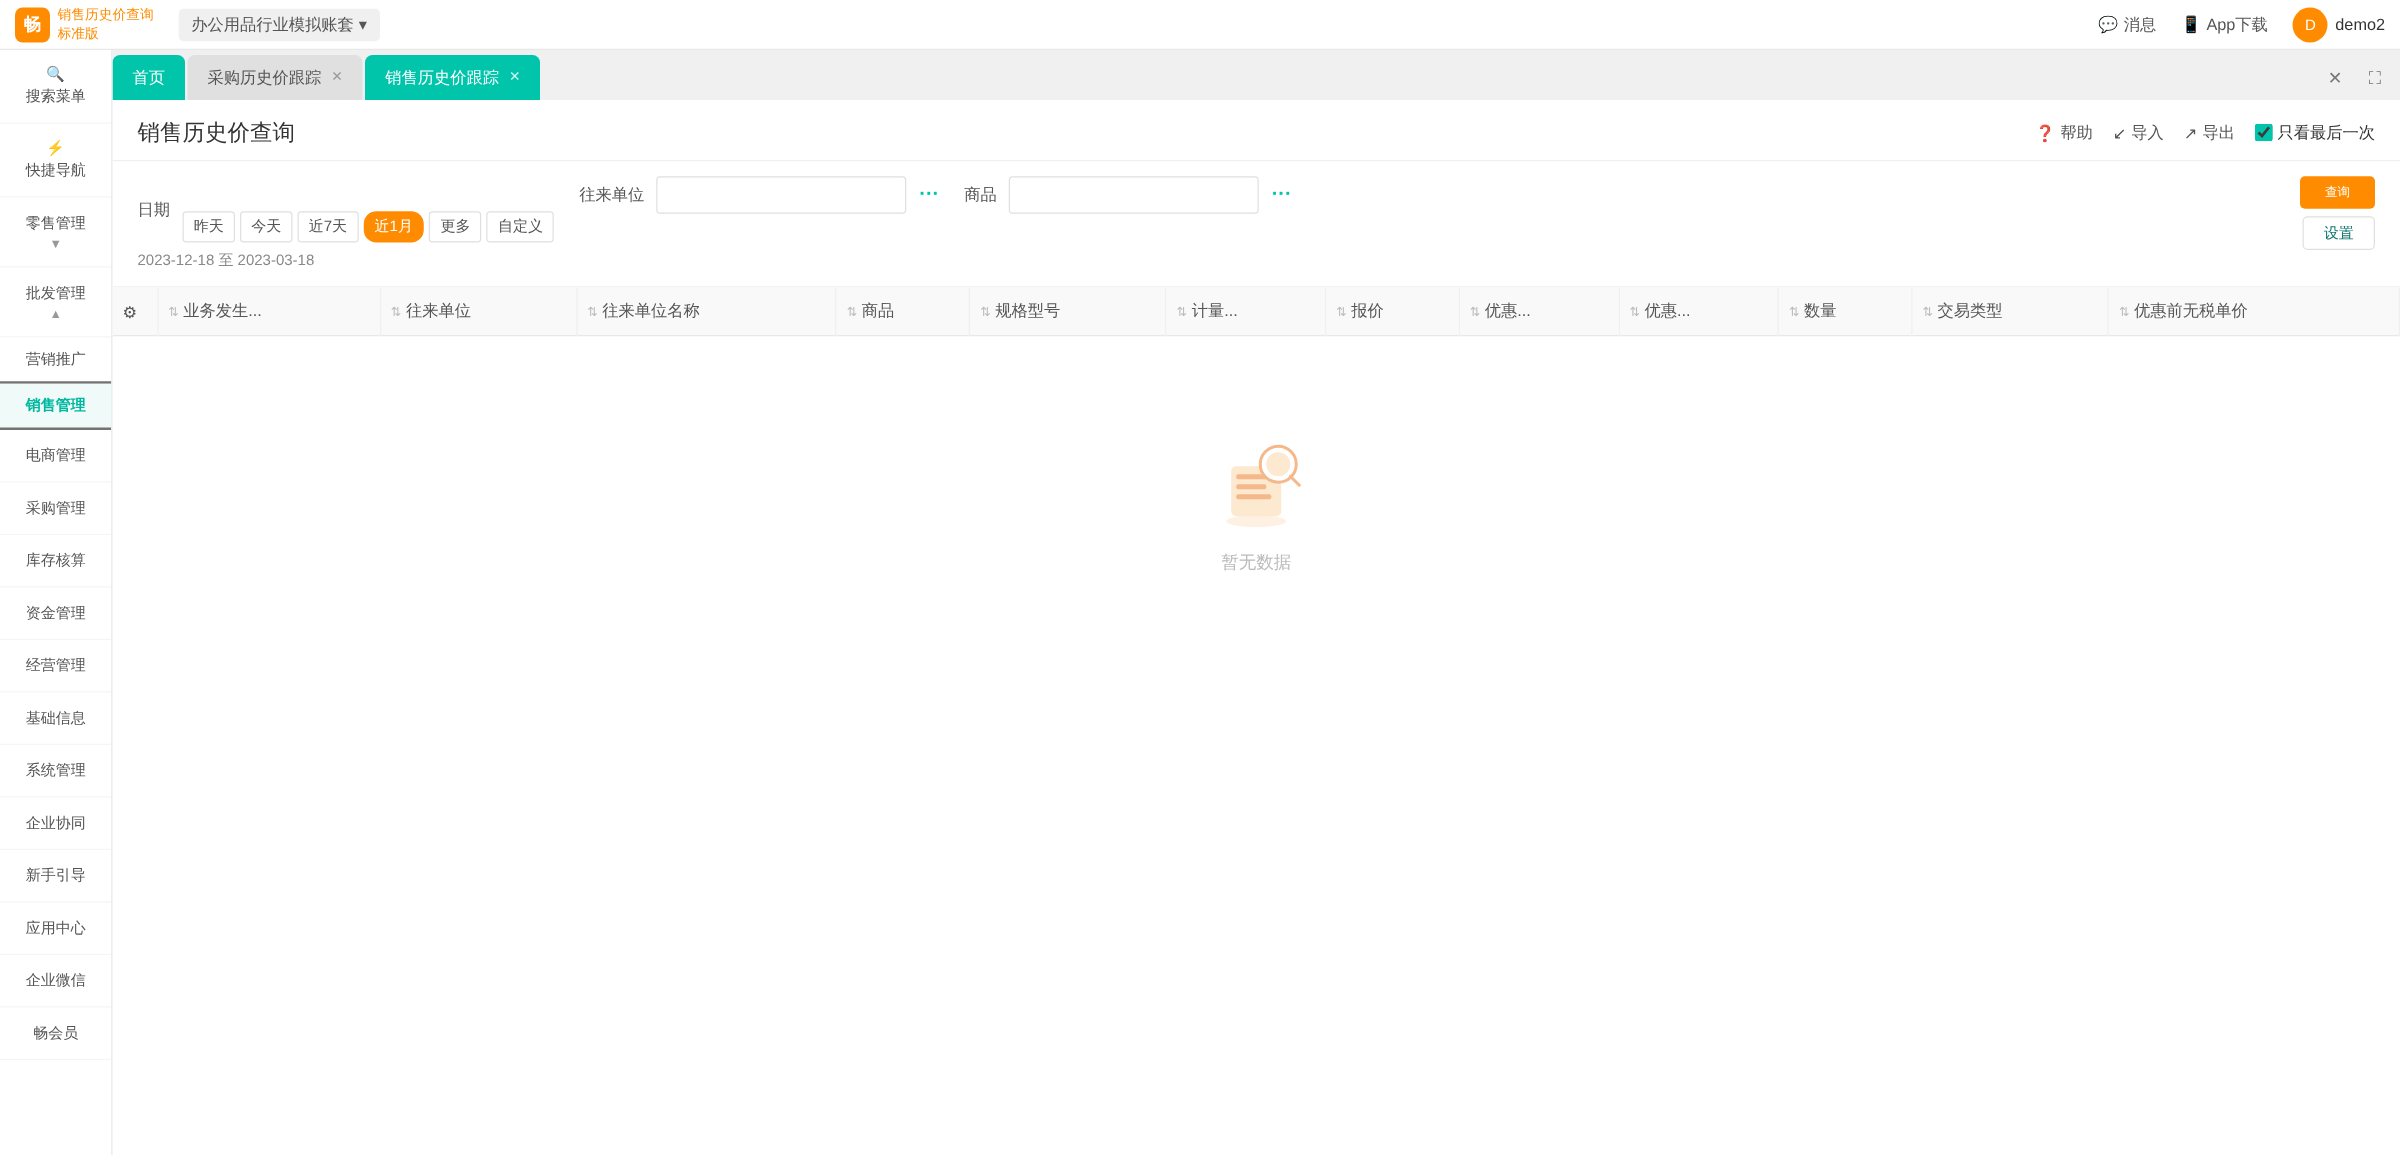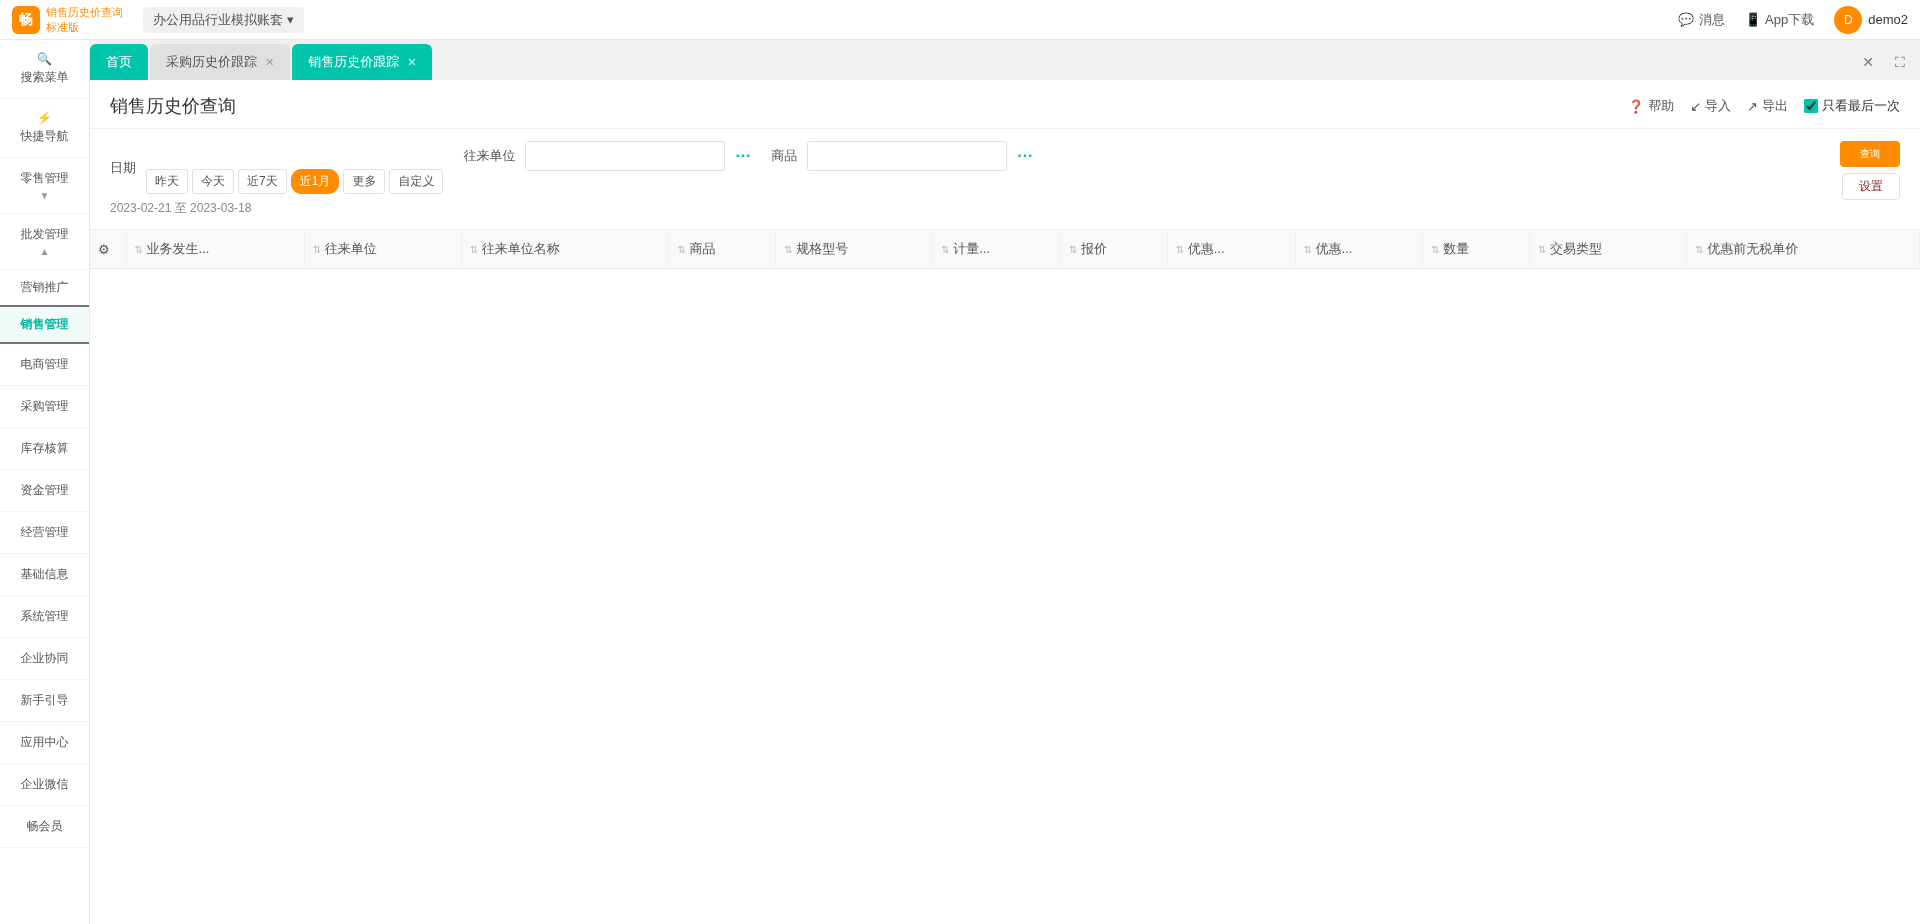--- a/index.html
+++ b/index.html
@@ -322,21 +322,21 @@
       background: #ff8c00;
       color: white;
       border: none;
       padding: 6px 20px;
       border-radius: 4px;
       cursor: pointer;
       font-size: 10px;
     }
     .btn-settings {
       background: #fff;
-      color: #7f1d1d;
+      color: #0f766e;
       border: 1px solid #e0e0e0;
       padding: 4px 16px;
       border-radius: 4px;
       cursor: pointer;
       font-size: 12px;
     }
 
     
     .table-area {
       padding: 0 0;
@@ -532,21 +532,21 @@
             <span class="filter-label">日期</span>
             <div class="date-buttons">
               <button class="date-btn">昨天</button>
               <button class="date-btn">今天</button>
               <button class="date-btn">近7天</button>
               <button class="date-btn active">近1月</button>
               <button class="date-btn">更多</button>
               <button class="date-btn">自定义</button>
             </div>
           </div>
-          <div class="date-range-text">2023-02-21 至 2023-03-18</div>
+          <div class="date-range-text">2023-12-18 至 2023-03-18</div>
         </div>
 
         <div class="filter-row">
           <span class="filter-label">往来单位</span>
           <input class="filter-input" type="text" style="">
           <span class="filter-dots">···</span>
         </div>
 
         <div class="filter-row">
           <span class="filter-label">商品</span>
@@ -612,17 +612,30 @@
               <th>
                 <span class="sort-icon">⇅</span>
                 <span>优惠前无税单价</span>
               </th>
             </tr>
           </thead>
           <tbody id="table-body">
           </tbody>
         </table>
 
+        <div class="empty-state">
+          <svg class="empty-icon" viewBox="0 0 100 100" xmlns="http://www.w3.org/2000/svg">
+            <ellipse cx="50" cy="85" rx="30" ry="6" fill="#fde8d0" opacity="0.6"></ellipse>
+            <rect x="25" y="30" width="50" height="50" rx="5" fill="#fde8d0"></rect>
+            <rect x="30" y="38" width="40" height="5" rx="2" fill="#f5b88a"></rect>
+            <rect x="30" y="48" width="30" height="5" rx="2" fill="#f5b88a"></rect>
+            <rect x="30" y="58" width="35" height="5" rx="2" fill="#f5b88a"></rect>
+            <circle cx="72" cy="28" r="18" fill="#fff" stroke="#f5b88a" stroke-width="3"></circle>
+            <circle cx="72" cy="28" r="12" fill="#fde8d0"></circle>
+            <line x1="84" y1="40" x2="93" y2="49" stroke="#f5b88a" stroke-width="3" stroke-linecap="round"></line>
+          </svg>
+          <span class="empty-text">暂无数据</span>
+        </div>
       </div>
 
     </div>
   </div>
 </div>
 
 </body></html>

